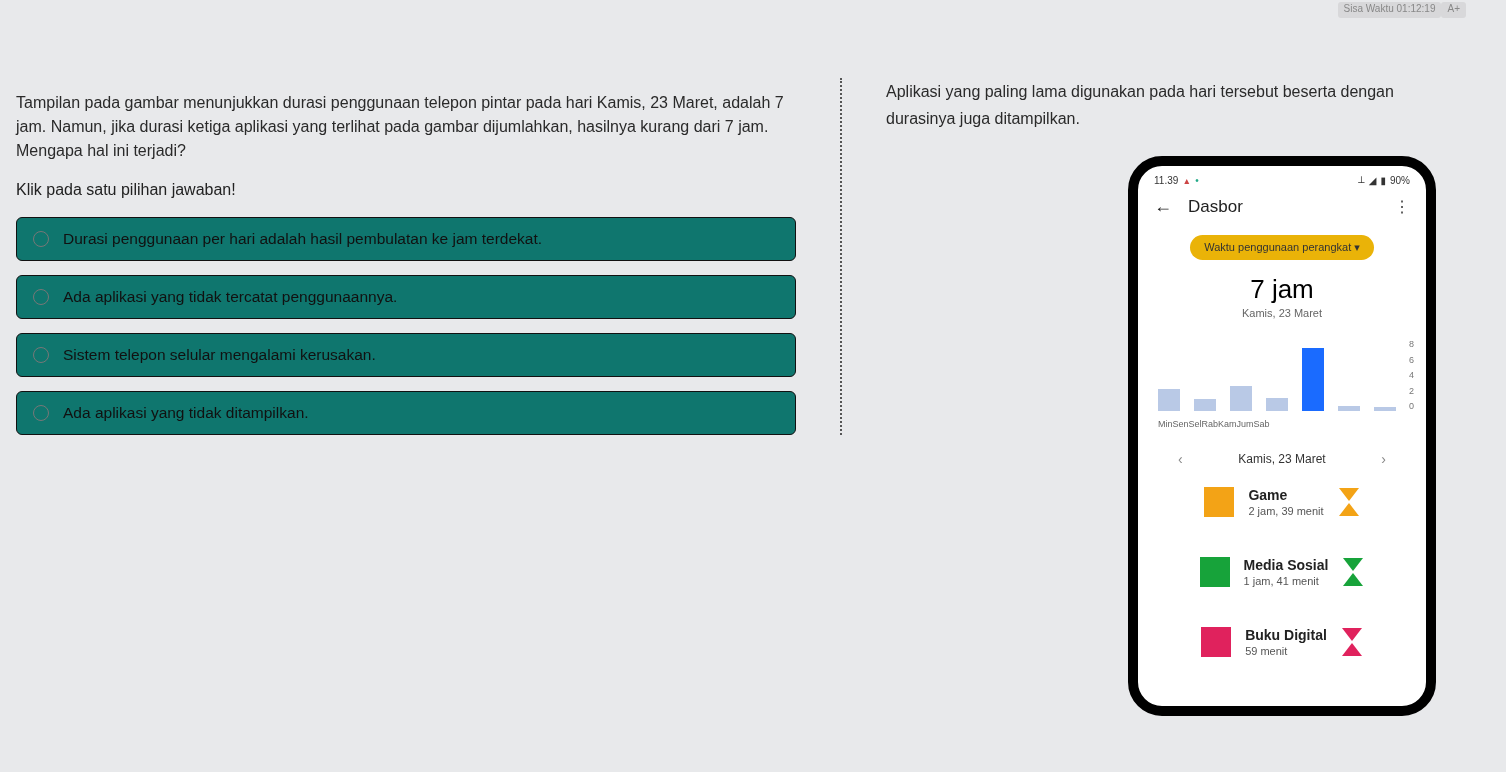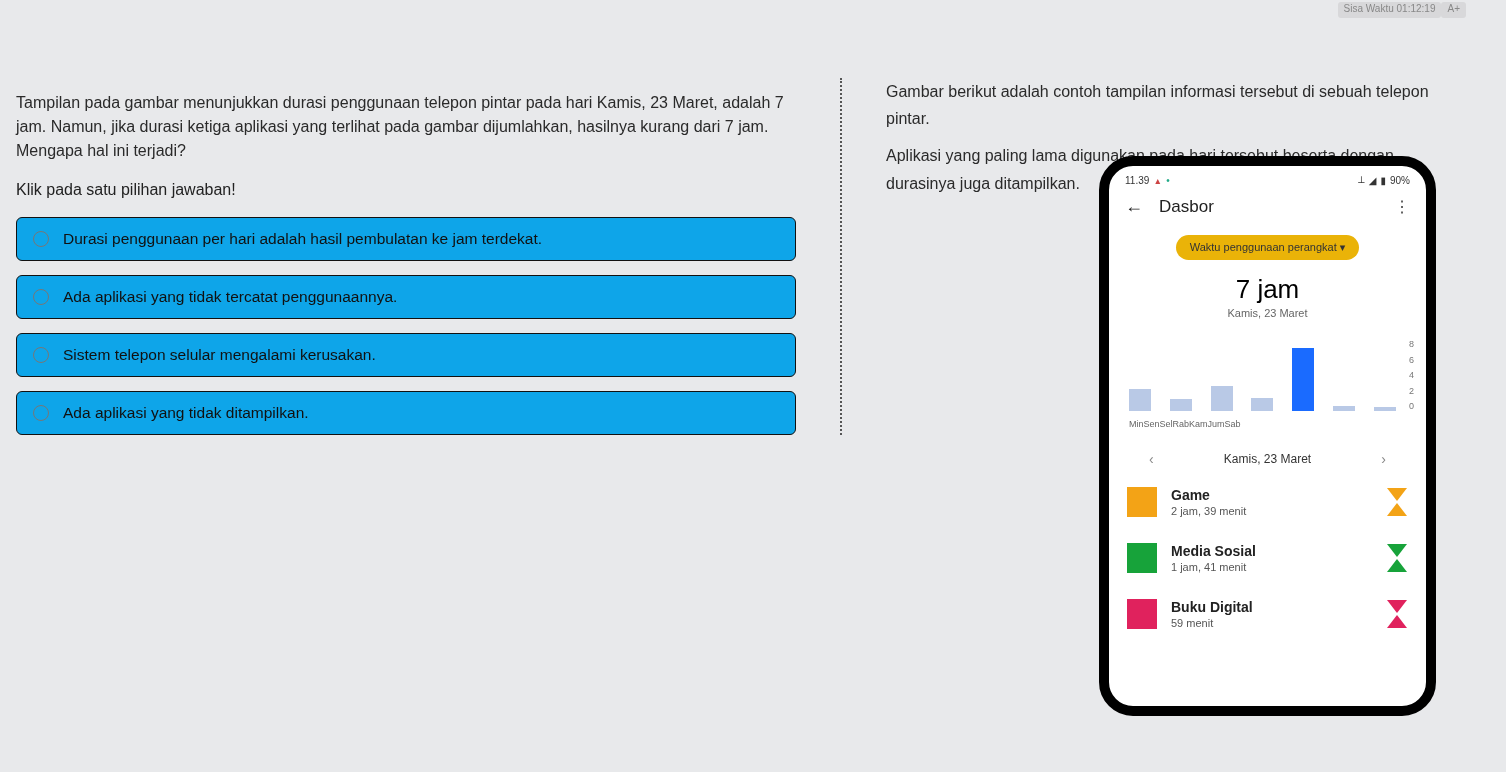--- a/index.html
+++ b/index.html
@@ -41,21 +41,21 @@
     margin-bottom: 18px;
   }
   .options { display:flex; flex-direction:column; gap:14px; }
   .option {
     border: 1.5px solid #111;
     border-radius: 6px;
     padding: 12px 16px;
     display: flex;
     align-items: center;
     gap: 14px;
-    background: #0ea5e9;
+    background: #0f766e;
     cursor: pointer;
     width: 780px;
   }
   .radio {
     width: 16px; height:16px; border:1.5px solid #777; border-radius:50%;
     flex-shrink:0;
   }
   .option-label { font-size:15.5px; color:#111; }
 
   .divider {
@@ -74,21 +74,21 @@
     line-height: 1.7;
     color: #2a2a2a;
     margin-bottom: 10px;
   }
 
   
   .phone {
     position: absolute;
     right: 60px;
     top: 78px;
-    width: 337px;
+    width: 308px;
     height: 560px;
     background: #fff;
     border: 10px solid #000;
     border-radius: 34px;
     padding: 6px 10px 10px 10px;
     overflow: hidden;
   }
   .status-bar {
     display:flex; justify-content:space-between; font-size:10px; color:#333;
     padding: 2px 6px 6px 6px;
@@ -124,21 +124,21 @@
   .x-labels {
     position:absolute; left:6px; right:16px; bottom:0;
     display:flex; justify-content:flex-start;
     font-size:9px; color:#666;
   }
   .date-nav {
     display:flex; align-items:center; justify-content:space-between;
     padding:16px 30px 10px 30px; font-size:12px; color:#333;
   }
   .date-nav .chev { color:#888; cursor:pointer; font-size:14px;}
-  .app-list { padding: 10px 8px 0 8px; display:flex; flex-direction:column; gap:26px;}
+  .app-list { padding: 10px 8px 0 8px; display:flex; flex-direction:column; gap:40px;align-items:center;}
   .app-row { display:flex; align-items:center; gap:14px;}
   .swatch { width:30px; height:30px; }
   .app-name { font-size:14px; font-weight:600; color:#222;}
   .app-dur { font-size:11px; color:#555; margin-top:2px;}
   .hourglass { margin-left:auto; width:22px; height:28px; position:relative;}
   .hg-top, .hg-bot { width:0; height:0; position:absolute; left:1px;}
   .hg-top { border-left:10px solid transparent; border-right:10px solid transparent; border-top:13px solid currentColor; top:0;}
   .hg-bot { border-left:10px solid transparent; border-right:10px solid transparent; border-bottom:13px solid currentColor; bottom:0;}
 </style>
 </head>
@@ -174,21 +174,20 @@
       <div class="option">
         <span class="radio"></span>
         <span class="option-label">Ada aplikasi yang tidak ditampilkan.</span>
       </div>
     </div>
   </div>
 
   <div class="divider"></div>
 
   <div class="right">
-    <p class="context-text">Gambar berikut adalah contoh tampilan informasi tersebut di sebuah telepon pintar.</p>
     <p class="context-text">Aplikasi yang paling lama digunakan pada hari tersebut beserta dengan durasinya juga ditampilkan.</p>
 
     <div class="phone">
       <div class="status-bar">
         <div class="status-left">
           <span>11.39</span>
           <span style="color:#c44">▴</span>
           <span style="color:#2a8">•</span>
         </div>
         <div class="status-right">

